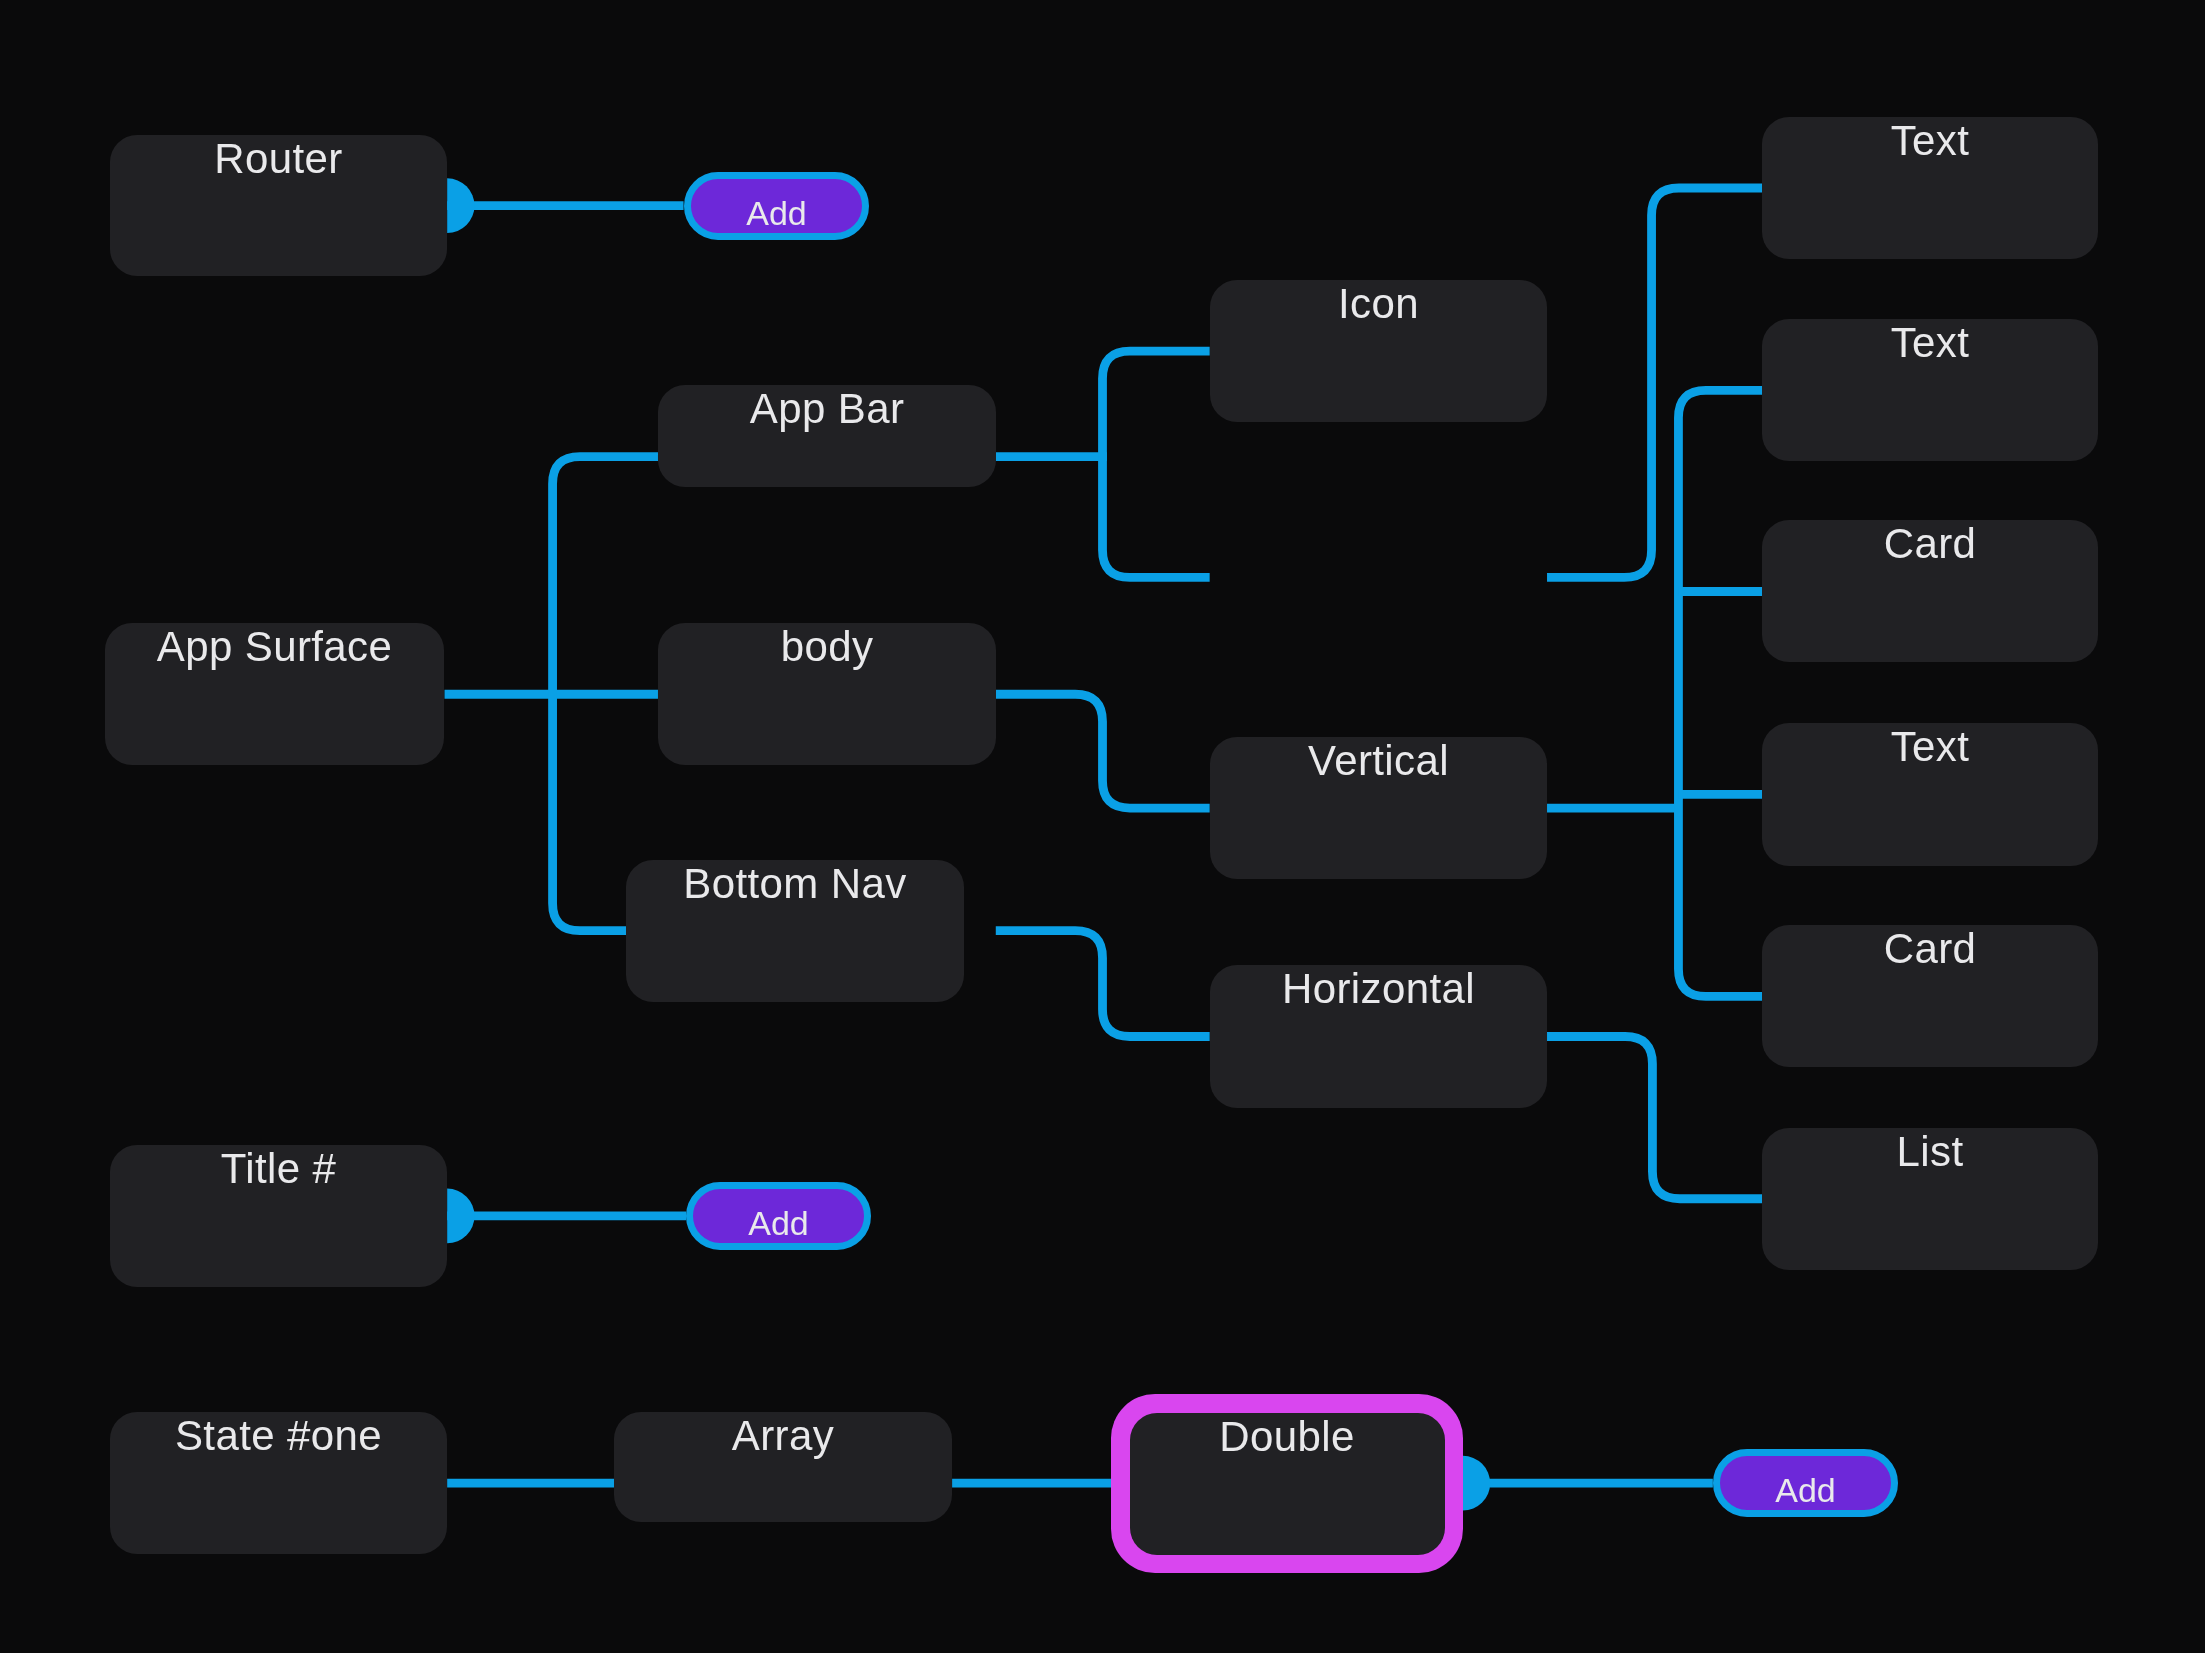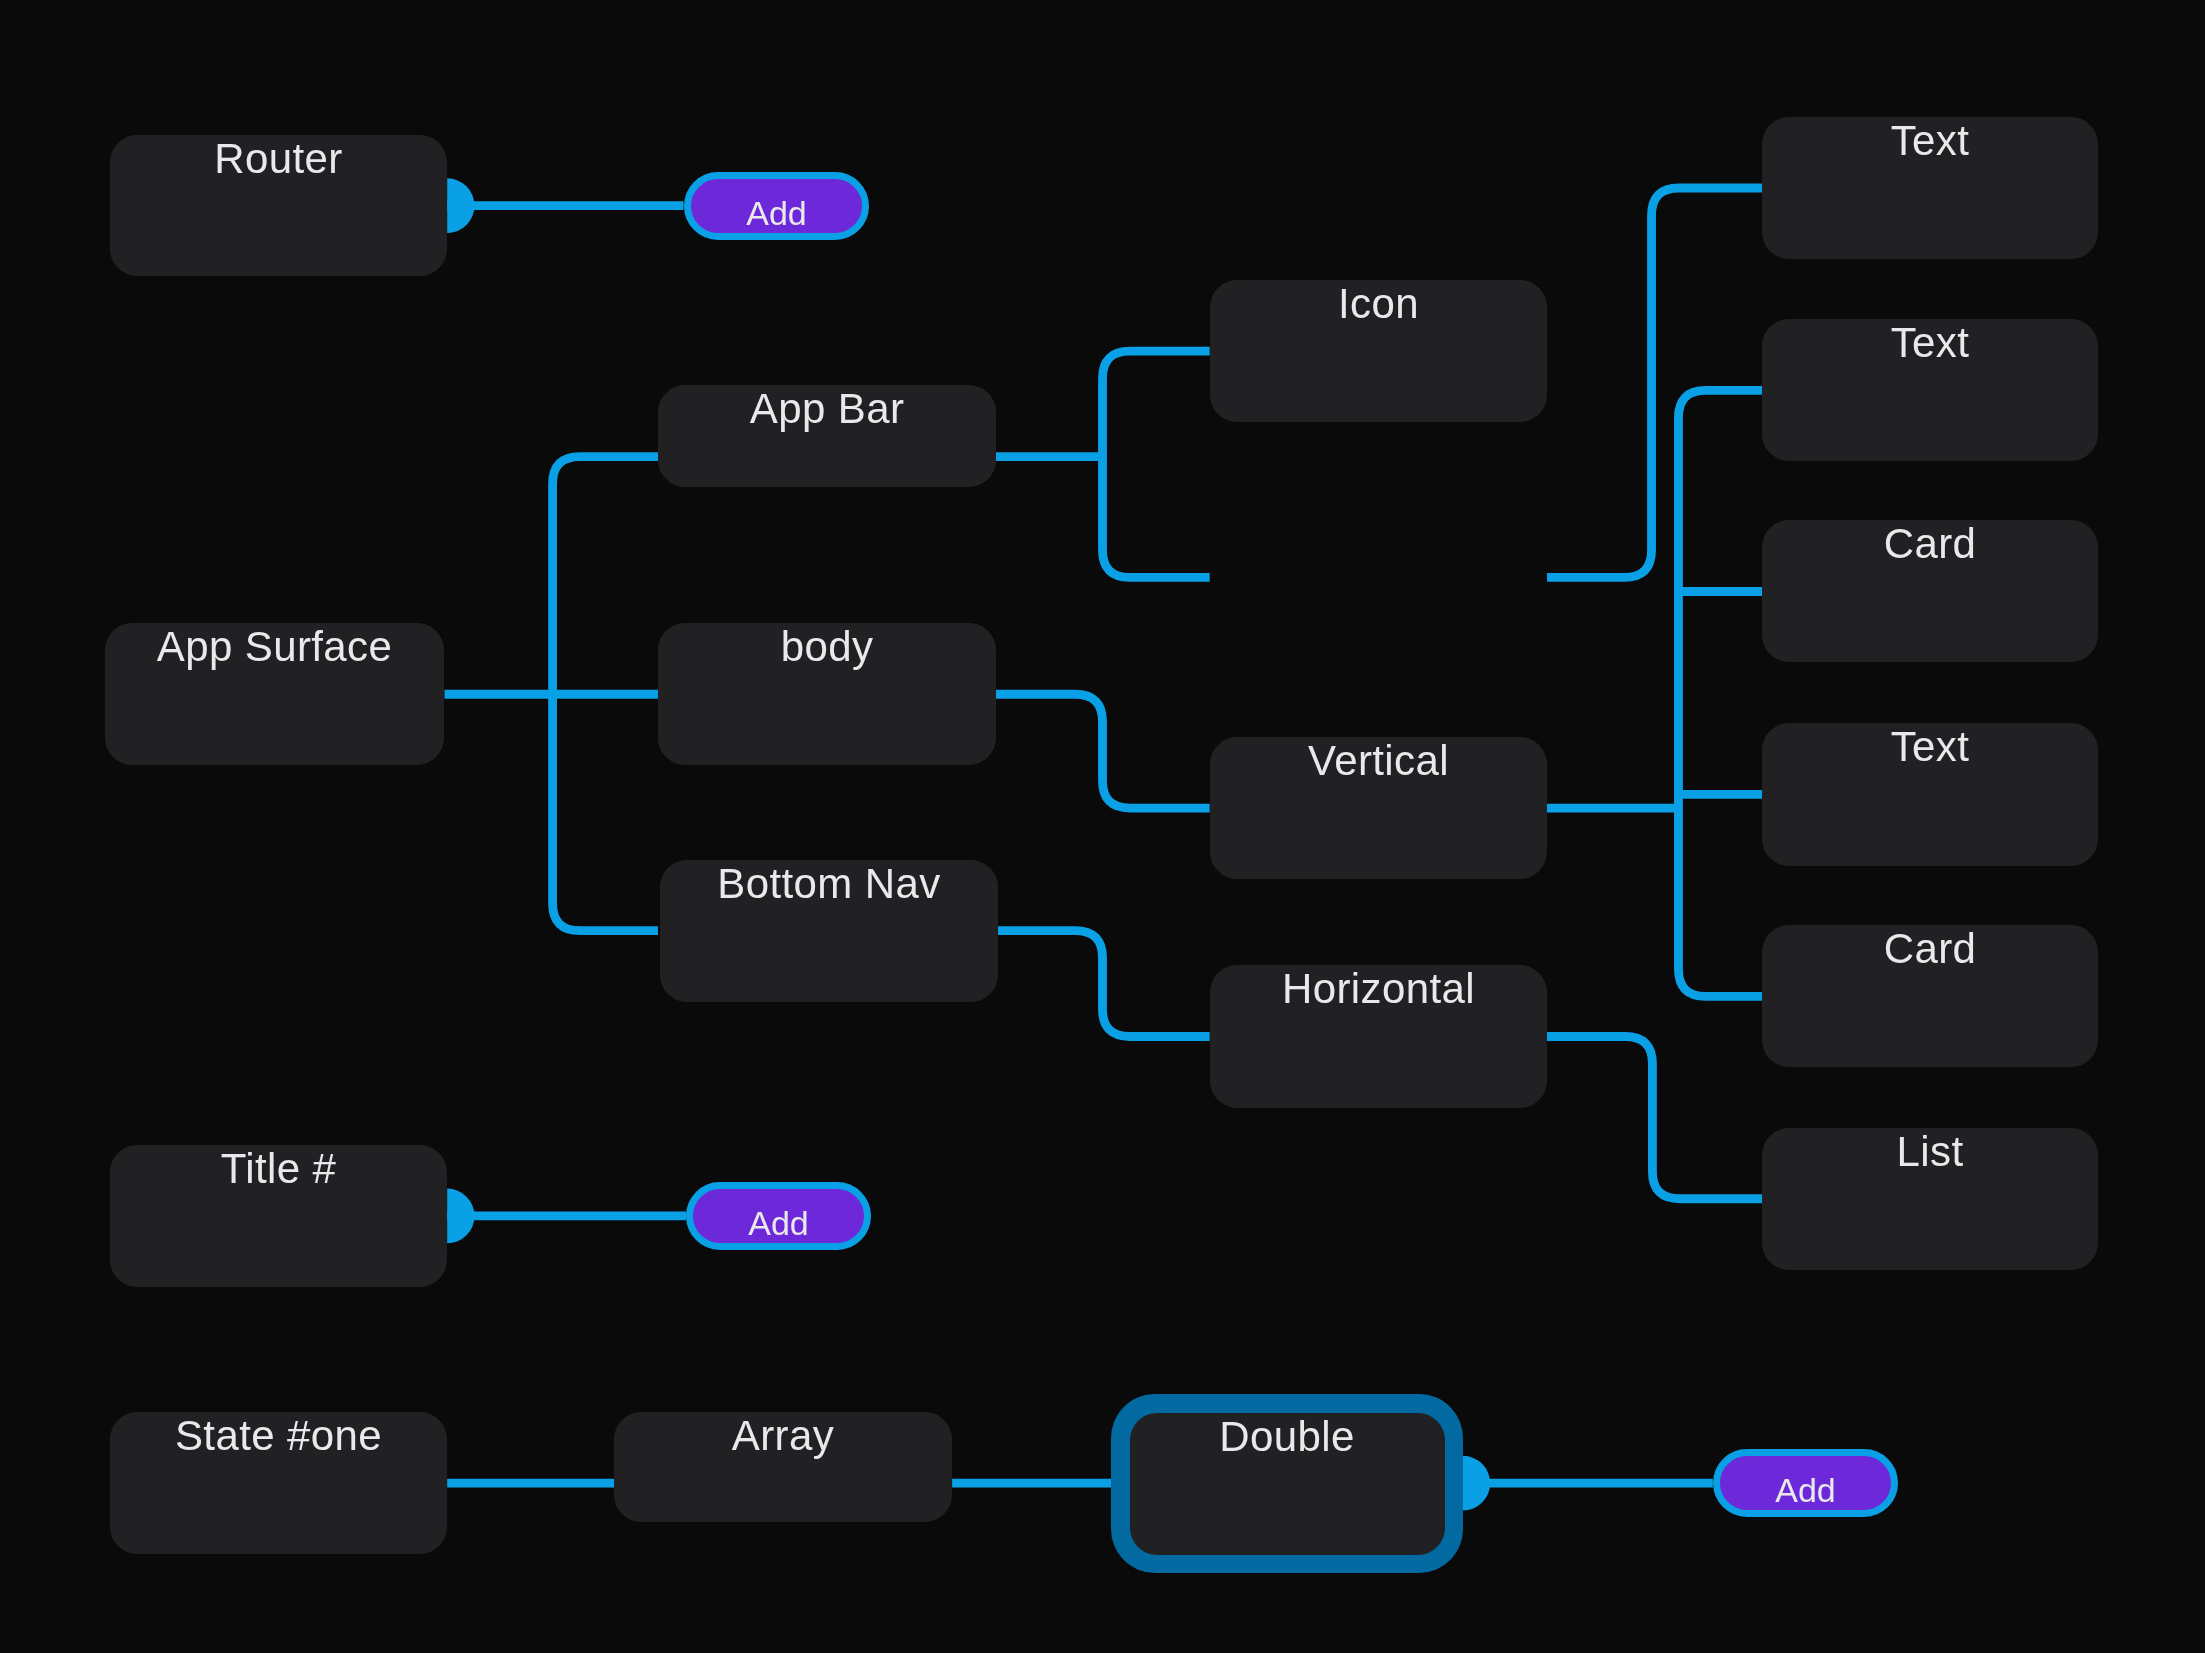--- a/index.html
+++ b/index.html
@@ -9,21 +9,21 @@
   }
   #wires{position:absolute;left:0;top:0;width:2205px;height:1654px;}
   #wires path{stroke:#0aa0e6;stroke-width:20;fill:none;}
   #wires path.bump{fill:#0aa0e6;stroke:none;}
   .node{
     position:absolute;background:#212124;border-radius:27px;
     display:flex;justify-content:center;
     color:#e9e9eb;font-size:42px;font-weight:300;letter-spacing:0.4px;
     box-sizing:border-box;
   }
-  .ring{position:absolute;background:#0369a1;border-radius:44px;}
+  .ring{position:absolute;background:#d946ef;border-radius:44px;}
   .ring .node{left:18.5px;top:18.5px;right:18.5px;bottom:18.5px;}
   .pill{
     position:absolute;background:#6d28d9;border:7px solid #0aa0e6;border-radius:441px;
     display:flex;align-items:flex-end;justify-content:center;
     color:#e9e9eb;font-size:34px;font-weight:300;box-sizing:border-box;
     padding:0;cursor:pointer;
   }
 </style>
 </head>
 <body>
@@ -77,21 +77,21 @@
   </div>
 
   <div class="node" style="left:658px;top:385px;width:338px;height:102px">
     <span>App Bar</span>
   </div>
 
   <div class="node" style="left:658px;top:623px;width:338px;height:142px">
     <span>body</span>
   </div>
 
-  <div class="node" style="left:660px;top:860px;width:338px;height:142px">
+  <div class="node" style="left:626px;top:860px;width:338px;height:142px">
     <span>Bottom Nav</span>
   </div>
 
   <div class="node" style="left:1210px;top:280px;width:337px;height:142px">
     <span>Icon</span>
   </div>
 
 
   <div class="node" style="left:1210px;top:737px;width:337px;height:142px">
     <span>Vertical</span>

